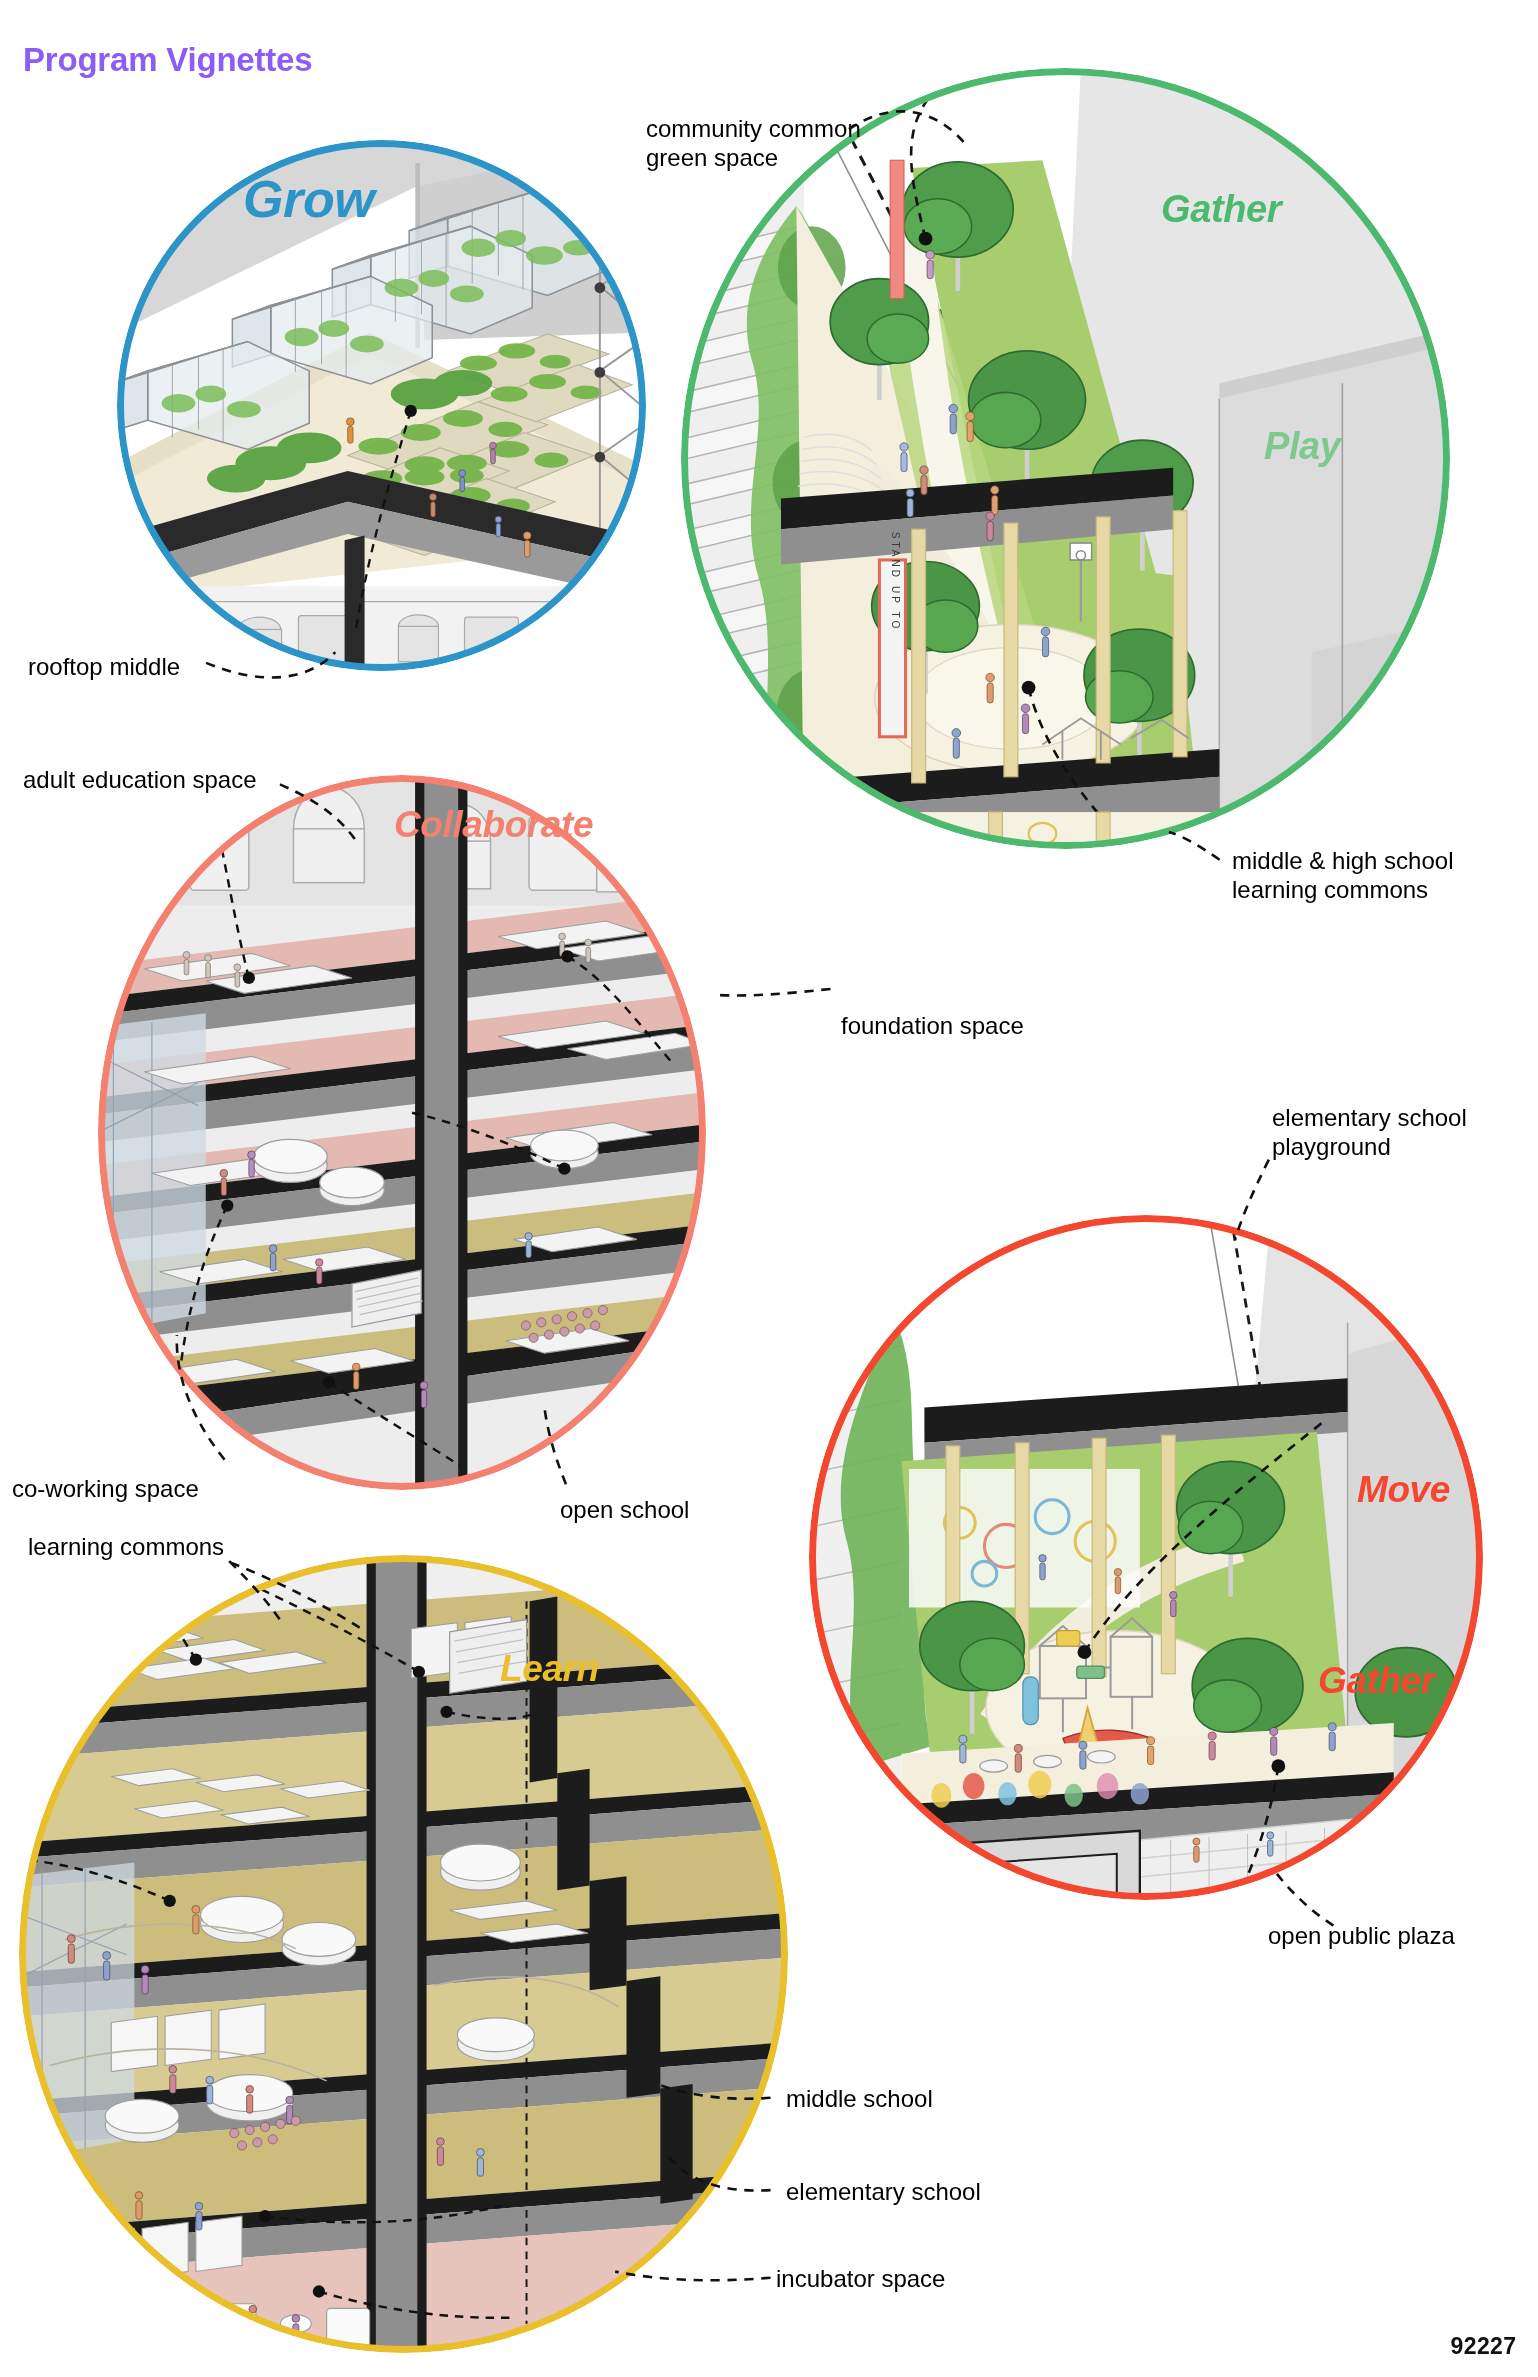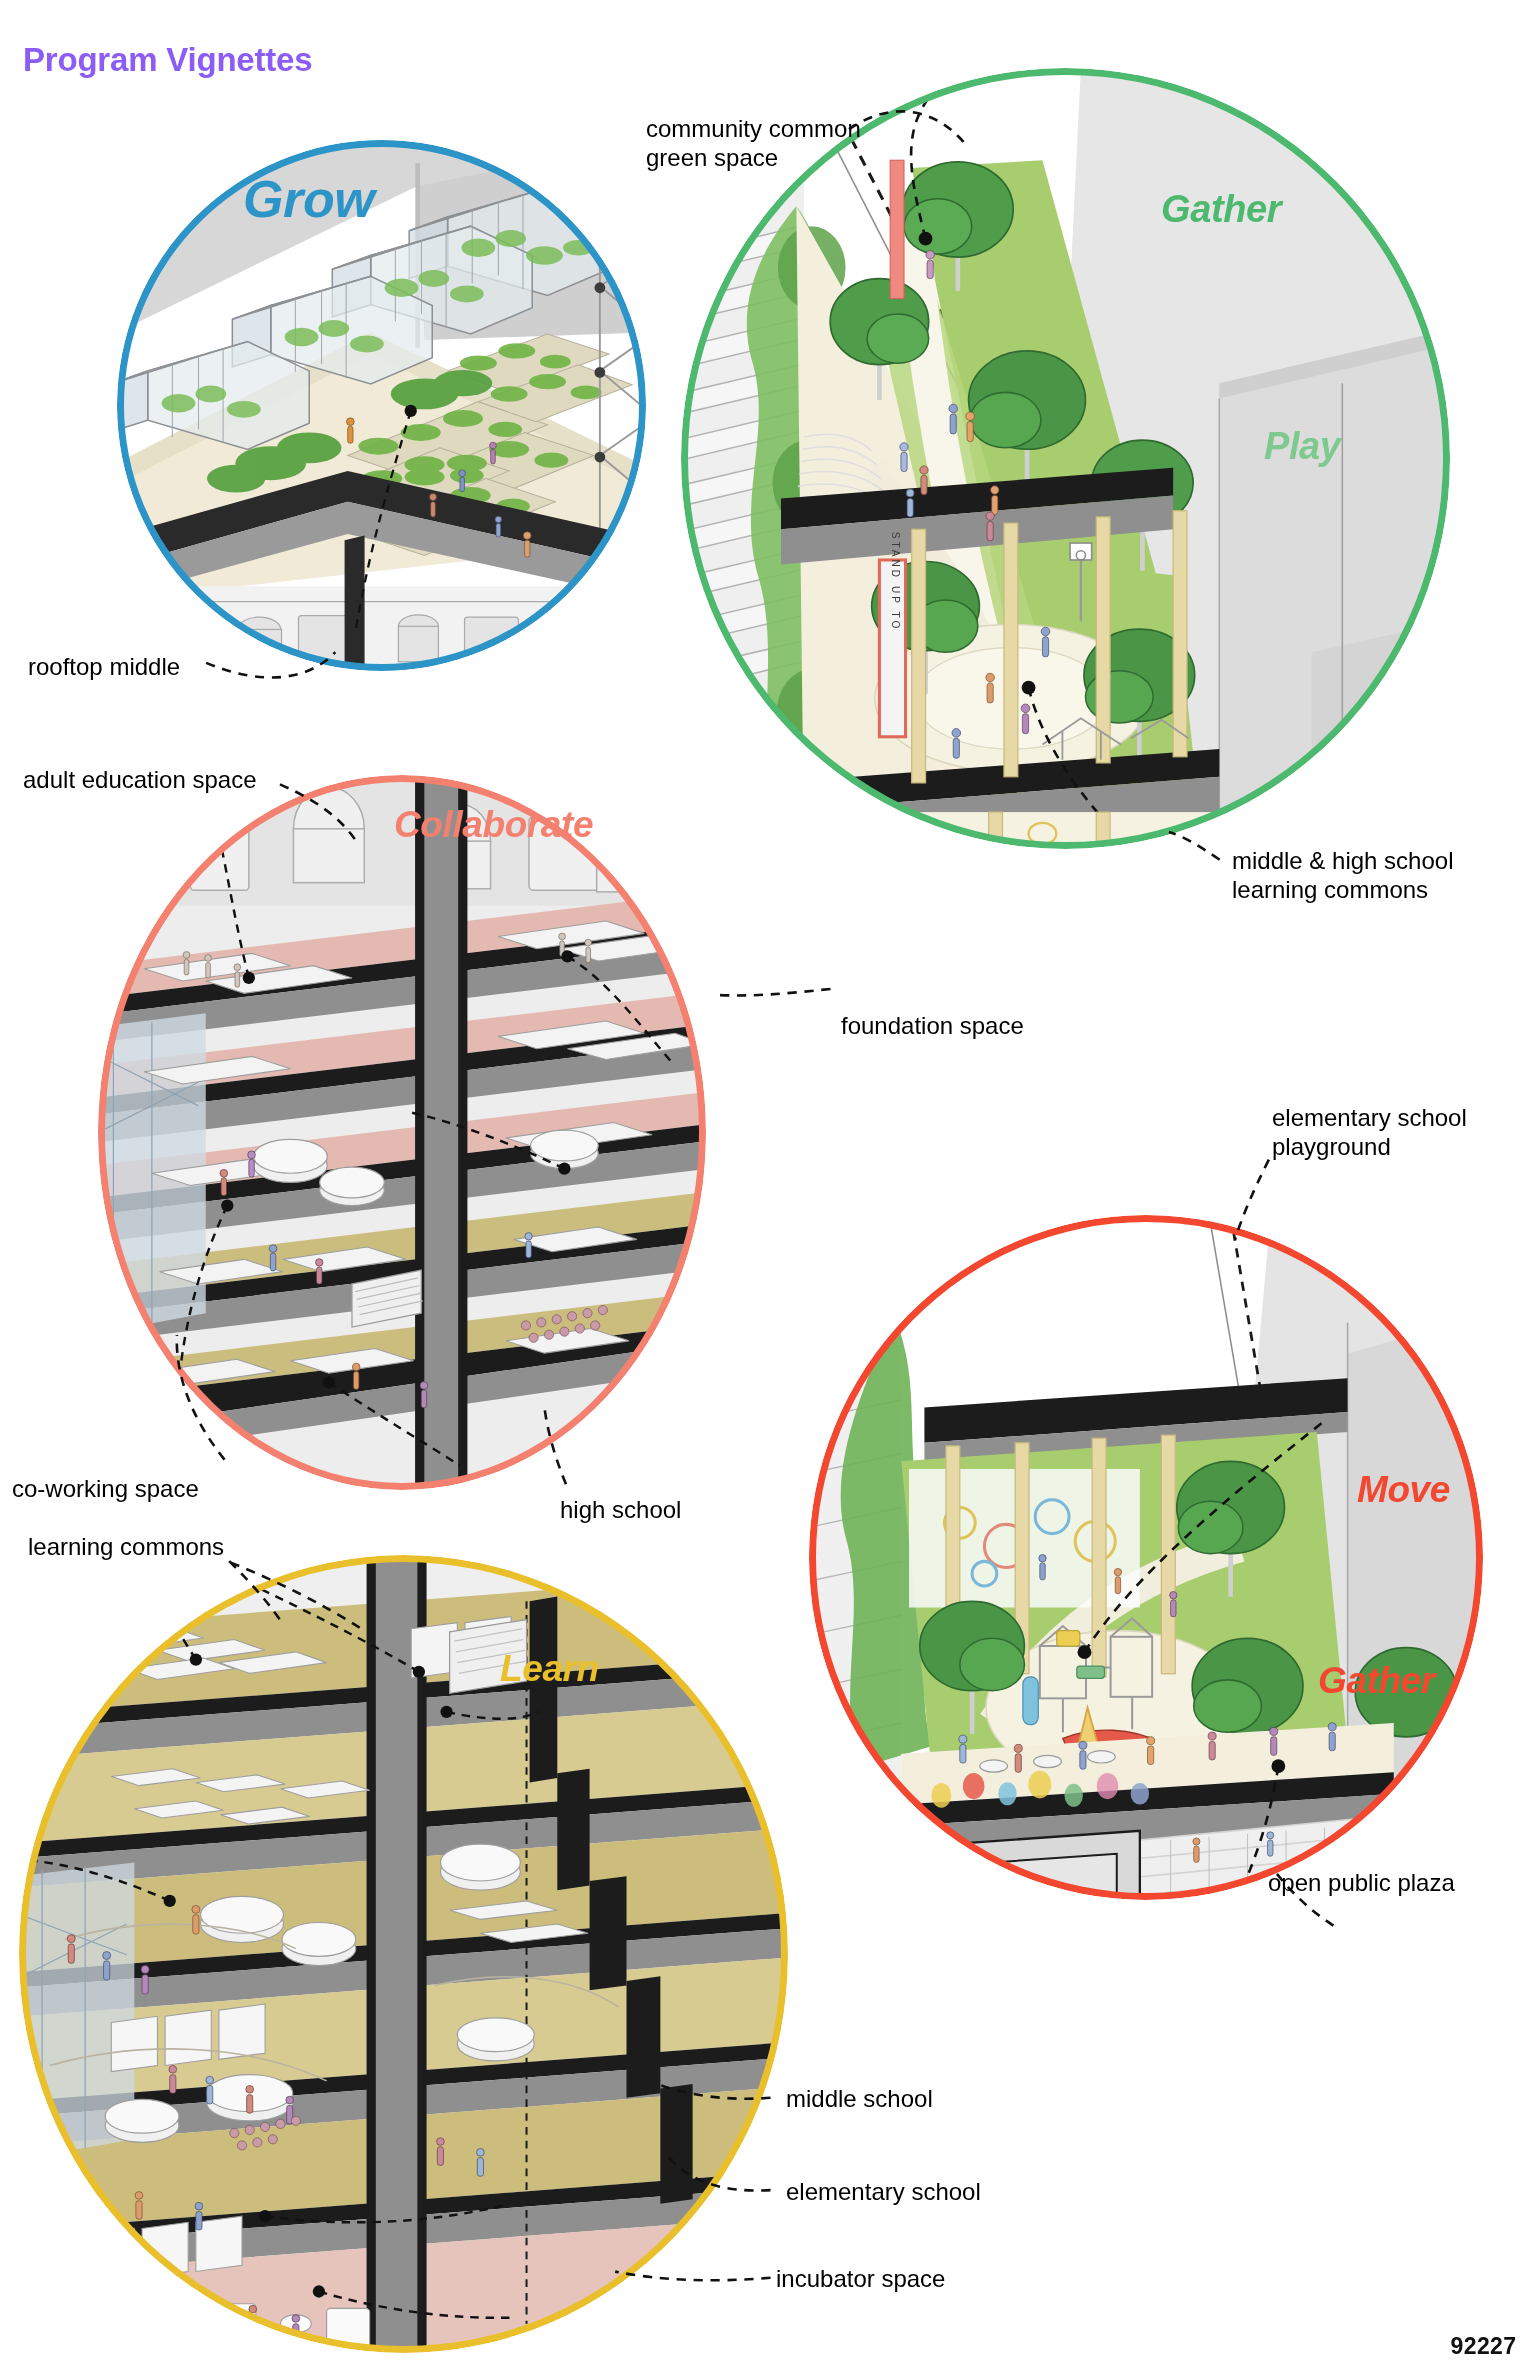--- a/index.html
+++ b/index.html
@@ -1022,26 +1022,26 @@
 
   <div class="callout left" style="left:1232px;top:846px;">middle &amp; high school
 learning commons</div>
 
   <div class="callout left" style="left:23px;top:765px;">adult education space</div>
 
   <div class="callout left" style="left:841px;top:975px;margin-top:36px;">foundation space</div>
 
   <div class="callout left" style="left:12px;top:1466px;margin-top:8px;">co-working space</div>
 
-  <div class="callout left" style="left:560px;top:1495px;">high school</div>
+  <div class="callout left" style="left:560px;top:1495px;">open school</div>
 
   <div class="callout left" style="left:1272px;top:1103px;">elementary school
 playground</div>
 
-  <div class="callout left" style="left:1268px;top:1868px;text-align:right;">open public plaza</div>
+  <div class="callout left" style="left:1268px;top:1921px;text-align:right;">open public plaza</div>
 
   <div class="callout left" style="left:28px;top:1532px;">learning commons</div>
 
   <div class="callout left" style="left:786px;top:2084px;">middle school</div>
 
   <div class="callout left" style="left:786px;top:2177px;">elementary school</div>
 
   <div class="callout left" style="left:776px;top:2264px;">incubator space</div>
 
   <div class="page-num">92227</div>

